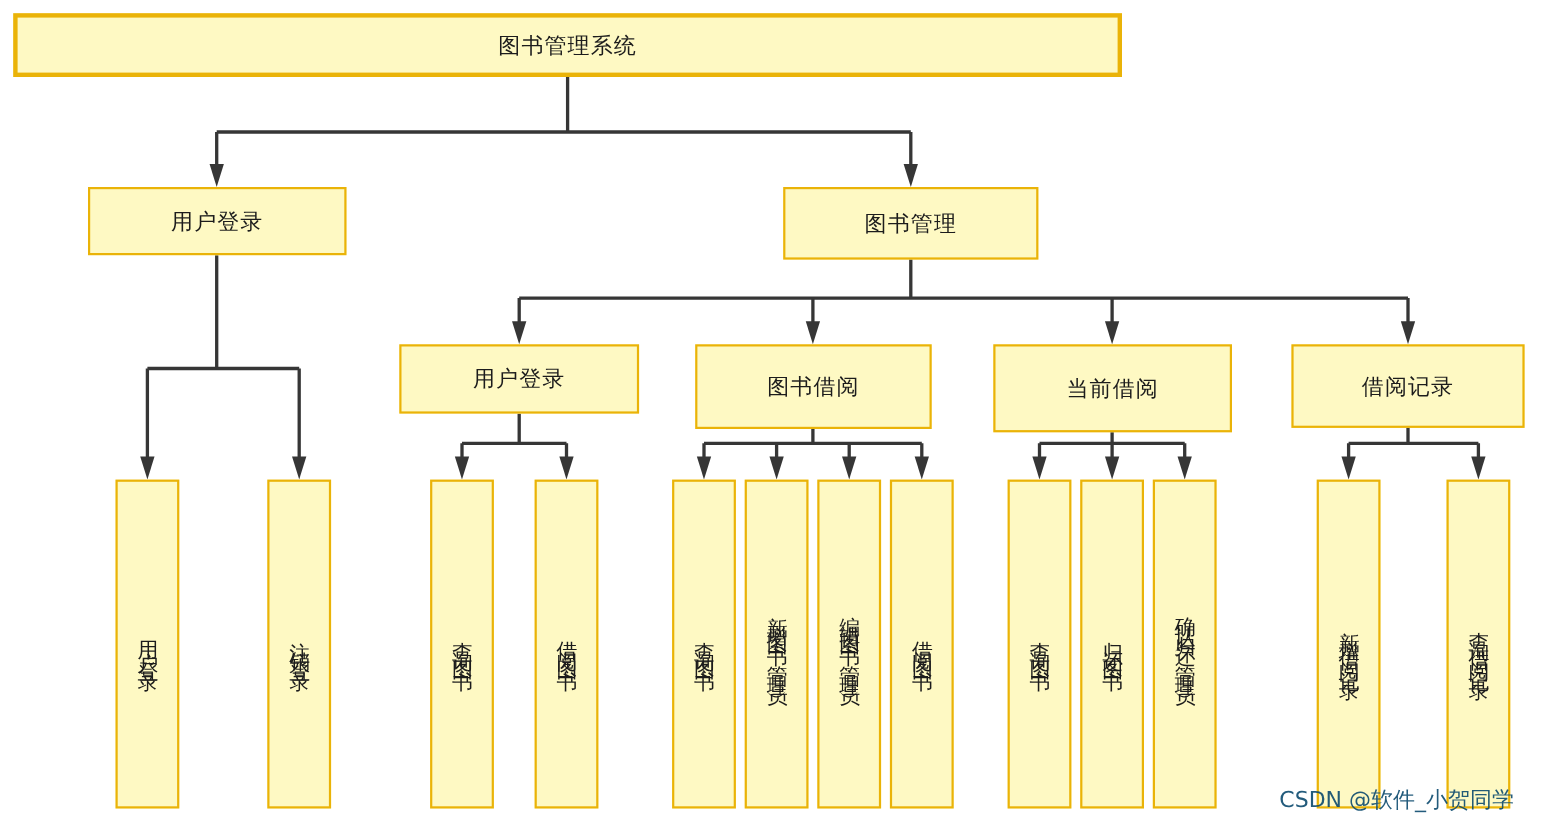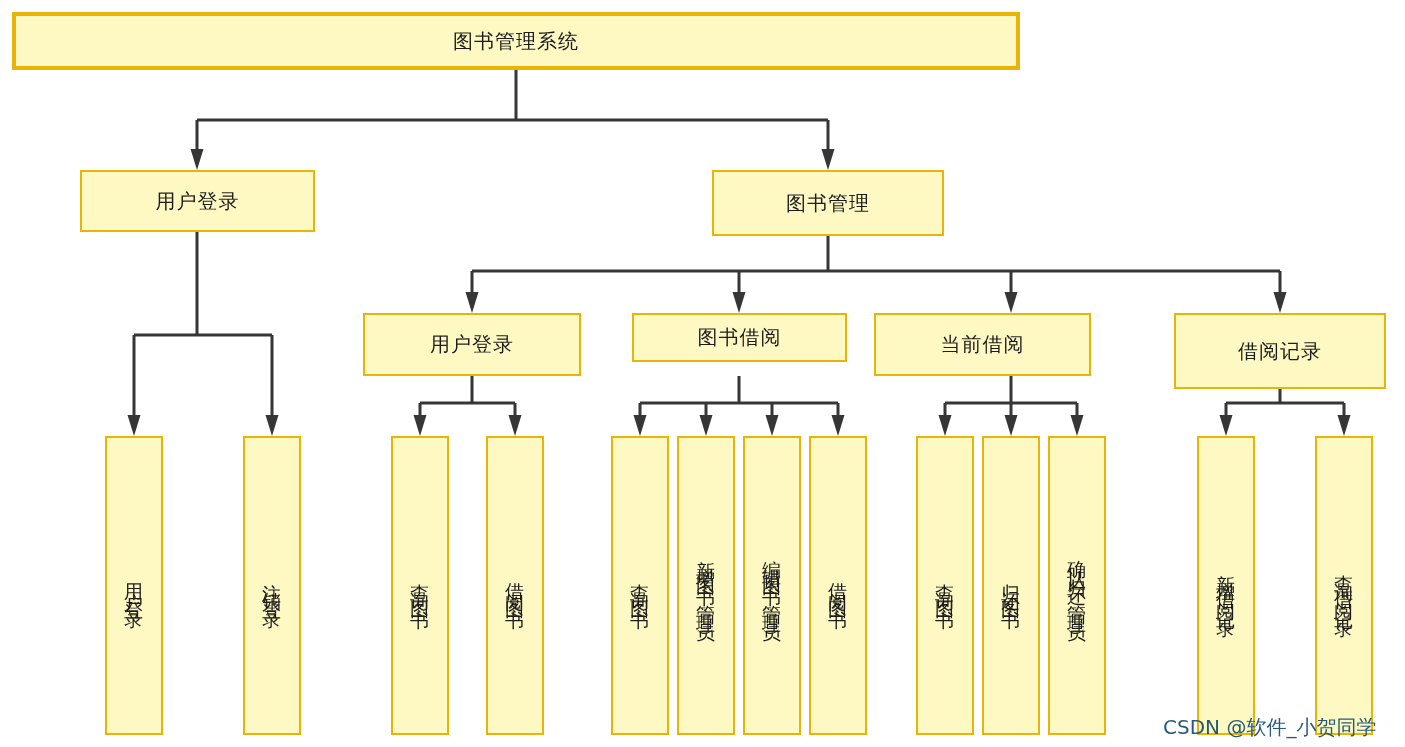--- a/index.html
+++ b/index.html
@@ -108,24 +108,24 @@
   <div class="node" style="left:80px; top:170px; width:235px; height:62px;">
     <span class="h-label">用户登录</span>
   </div>
   <div class="node" style="left:712px; top:170px; width:232px; height:66px;">
     <span class="h-label">图书管理</span>
   </div>
 
   <div class="node" style="left:363px; top:313px; width:218px; height:63px;">
     <span class="h-label">用户登录</span>
   </div>
-  <div class="node" style="left:632px; top:313px; width:215px; height:49px;">
+  <div class="node" style="left:632px; top:313px; width:215px; height:77px;">
     <span class="h-label">图书借阅</span>
   </div>
-  <div class="node" style="left:874px; top:313px; width:217px; height:63px;">
+  <div class="node" style="left:903px; top:313px; width:217px; height:80px;">
     <span class="h-label">当前借阅</span>
   </div>
   <div class="node" style="left:1174px; top:313px; width:212px; height:76px;">
     <span class="h-label">借阅记录</span>
   </div>
 
   <div class="node" style="left:105px; top:436px; width:58px; height:299px;">
     <span class="v-label">用户登录</span>
   </div>
   <div class="node" style="left:243px; top:436px; width:58px; height:299px;">

